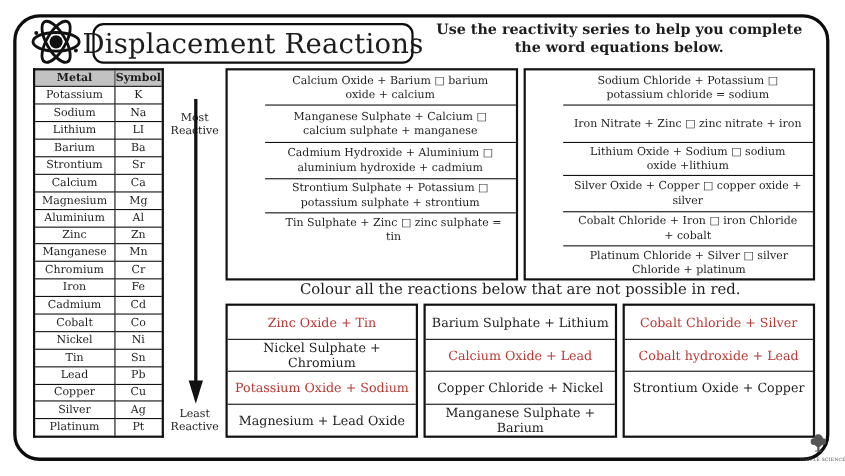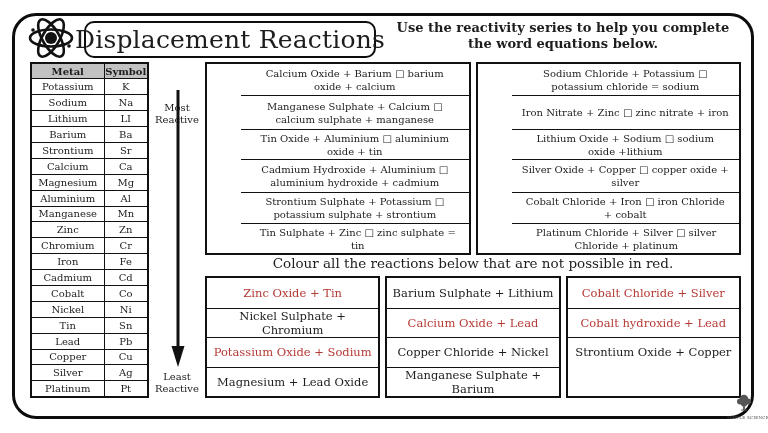--- a/index.html
+++ b/index.html
@@ -132,26 +132,26 @@
         </tr>
         <tr>
           <td>Magnesium</td>
           <td>Mg</td>
         </tr>
         <tr>
           <td>Aluminium</td>
           <td>Al</td>
         </tr>
         <tr>
+          <td>Zinc</td>
+          <td>Zn</td>
+        </tr>
+        <tr>
           <td>Manganese</td>
           <td>Mn</td>
-        </tr>
-        <tr>
-          <td>Zinc</td>
-          <td>Zn</td>
         </tr>
         <tr>
           <td>Chromium</td>
           <td>Cr</td>
         </tr>
         <tr>
           <td>Iron</td>
           <td>Fe</td>
         </tr>
         <tr>
@@ -193,21 +193,20 @@
   <svg class="arrow-svg" width="16" height="280" viewBox="0 0 16 280">
     <line x1="8" y1="2" x2="8" y2="262" stroke="#111" stroke-width="3"></line>
     <polygon points="8,279 1.5,258 14.5,258" fill="#111"></polygon>
   </svg>
   <div class="scale-bottom">Least Reactive</div>
 
   <div class="eq-wrap">
     <div class="eq-col" id="eq-col-left">
         <div class="eq-cell" style="height: 31px;">Calcium Oxide + Barium □ barium oxide + calcium</div>
         <div class="eq-cell" style="height: 34px;">Manganese Sulphate + Calcium □ calcium sulphate + manganese</div>
-        <div class="eq-cell" style="height: 30px;">Tin Oxide + Aluminium □ aluminium oxide + tin</div>
         <div class="eq-cell" style="height: 33px;">Cadmium Hydroxide + Aluminium □ aluminium hydroxide + cadmium</div>
         <div class="eq-cell" style="height: 31px;">Strontium Sulphate + Potassium □ potassium sulphate + strontium</div>
         <div class="eq-cell" style="height: 30px; padding-left: 16px;">Tin Sulphate + Zinc □ zinc sulphate = tin</div>
       </div>
     <div class="eq-col" id="eq-col-right">
         <div class="eq-cell" style="height: 31px;">Sodium Chloride + Potassium □ potassium chloride = sodium</div>
         <div class="eq-cell" style="height: 34px;">Iron Nitrate + Zinc □ zinc nitrate + iron</div>
         <div class="eq-cell" style="height: 30px;">Lithium Oxide + Sodium □ sodium oxide +lithium</div>
         <div class="eq-cell" style="height: 33px;">Silver Oxide + Copper □ copper oxide + silver</div>
         <div class="eq-cell" style="height: 31px;">Cobalt Chloride + Iron □ iron Chloride + cobalt</div>

